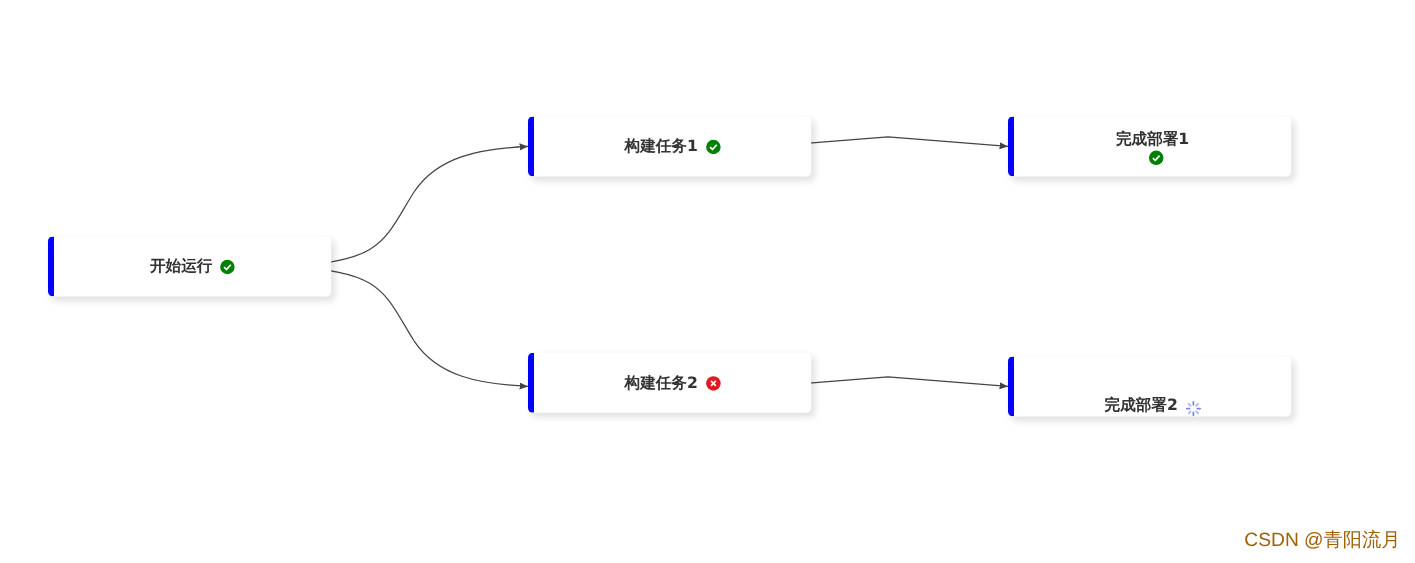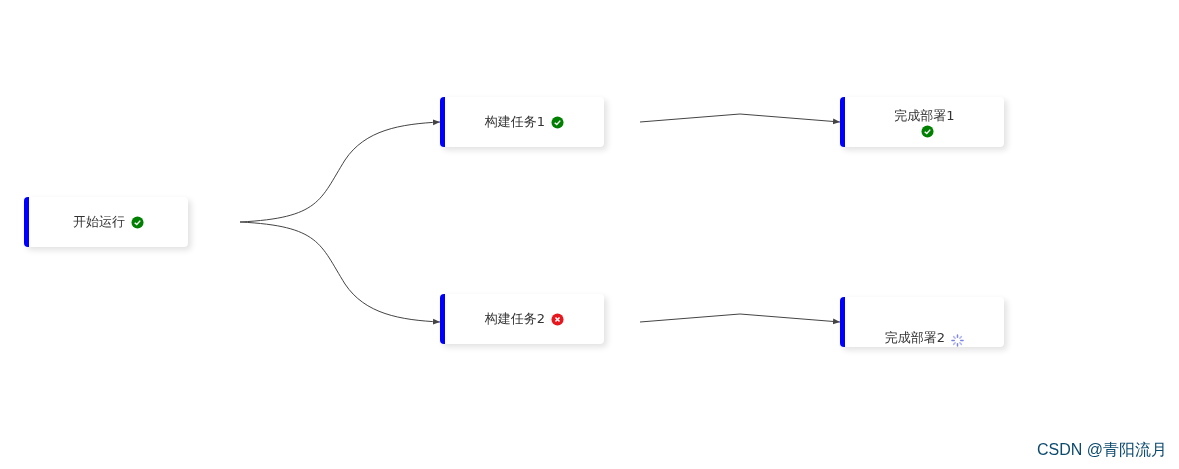--- a/index.html
+++ b/index.html
@@ -1,45 +1,45 @@
 <!DOCTYPE html>
 <html><head>
 <meta charset="utf-8">
 <style>
   html, body { margin:0; padding:0; background:#ffffff; }
   body { width:1179px; height:469px; position:relative; overflow:hidden; font-family:"DejaVu Sans","Liberation Sans",sans-serif; }
   #canvas { position:absolute; left:0; top:0; width:1179px; height:469px; }
   svg.edges { position:absolute; left:0; top:0; }
   .node {
-    position:absolute; width:164px; height:50px; background:#fff;
+    position:absolute; width:236px; height:50px; background:#fff;
     border-left:5px solid #0000ff; border-radius:4px; box-sizing:border-box;
     box-shadow: 3px 3px 6px rgba(0,0,0,0.12);
-    display:flex; align-items:center; justify-content:center; cursor:pointer;
+    display:flex; align-items:center; justify-content:center; cursor:pointer;font-weight:bold;
   }
   .node .label { font-size:13px; color:#333; }
   .node .status { margin-left:6px; width:13px; height:13px; display:inline-block; }
-  .watermark { position:absolute; right:12px; bottom:8px; font-size:16px; color:#0c4a6e; font-family:"Liberation Sans",sans-serif; }
+  .watermark { position:absolute; right:12px; bottom:8px; font-size:16px; color:#a16207; font-family:"Liberation Sans",sans-serif; }
 </style>
 </head>
 <body>
 
 <div id="canvas">
   <svg class="edges" width="1179" height="469">
     <defs>
       <marker id="arrow" markerWidth="8" markerHeight="8" refX="7" refY="4" orient="auto">
         <path d="M0,1 L7,4 L0,7 Z" fill="#444"></path>
       </marker>
     </defs>
     <path d="M240,222 C320,218 320,200 345,160 C365,130 400,124 440,122" fill="none" stroke="#444" stroke-width="1" marker-end="url(#arrow)"></path>
     <path d="M240,222 C320,226 320,244 345,284 C365,314 400,320 440,322" fill="none" stroke="#444" stroke-width="1" marker-end="url(#arrow)"></path>
     <path d="M640,122 L740,114 L840,122" fill="none" stroke="#444" stroke-width="1" marker-end="url(#arrow)"></path>
     <path d="M640,322 L740,314 L840,322" fill="none" stroke="#444" stroke-width="1" marker-end="url(#arrow)"></path>
   </svg>
 
-  <div class="node" style="left:24px;top:197px;">
+  <div class="node" style="left:40px;top:197px;">
     <span class="label">开始运行</span>
     <svg class="status" viewBox="0 0 14 14">
         <circle cx="7" cy="7" r="6.5" fill="#008000"></circle>
         <path d="M4,7.2 L6.2,9.2 L10,5" stroke="#fff" stroke-width="1.5" fill="none"></path>
       </svg>
   </div>
 
   <div class="node" style="left:440px;top:97px;">
     <span class="label">构建任务1</span>
     <svg class="status" viewBox="0 0 14 14">

